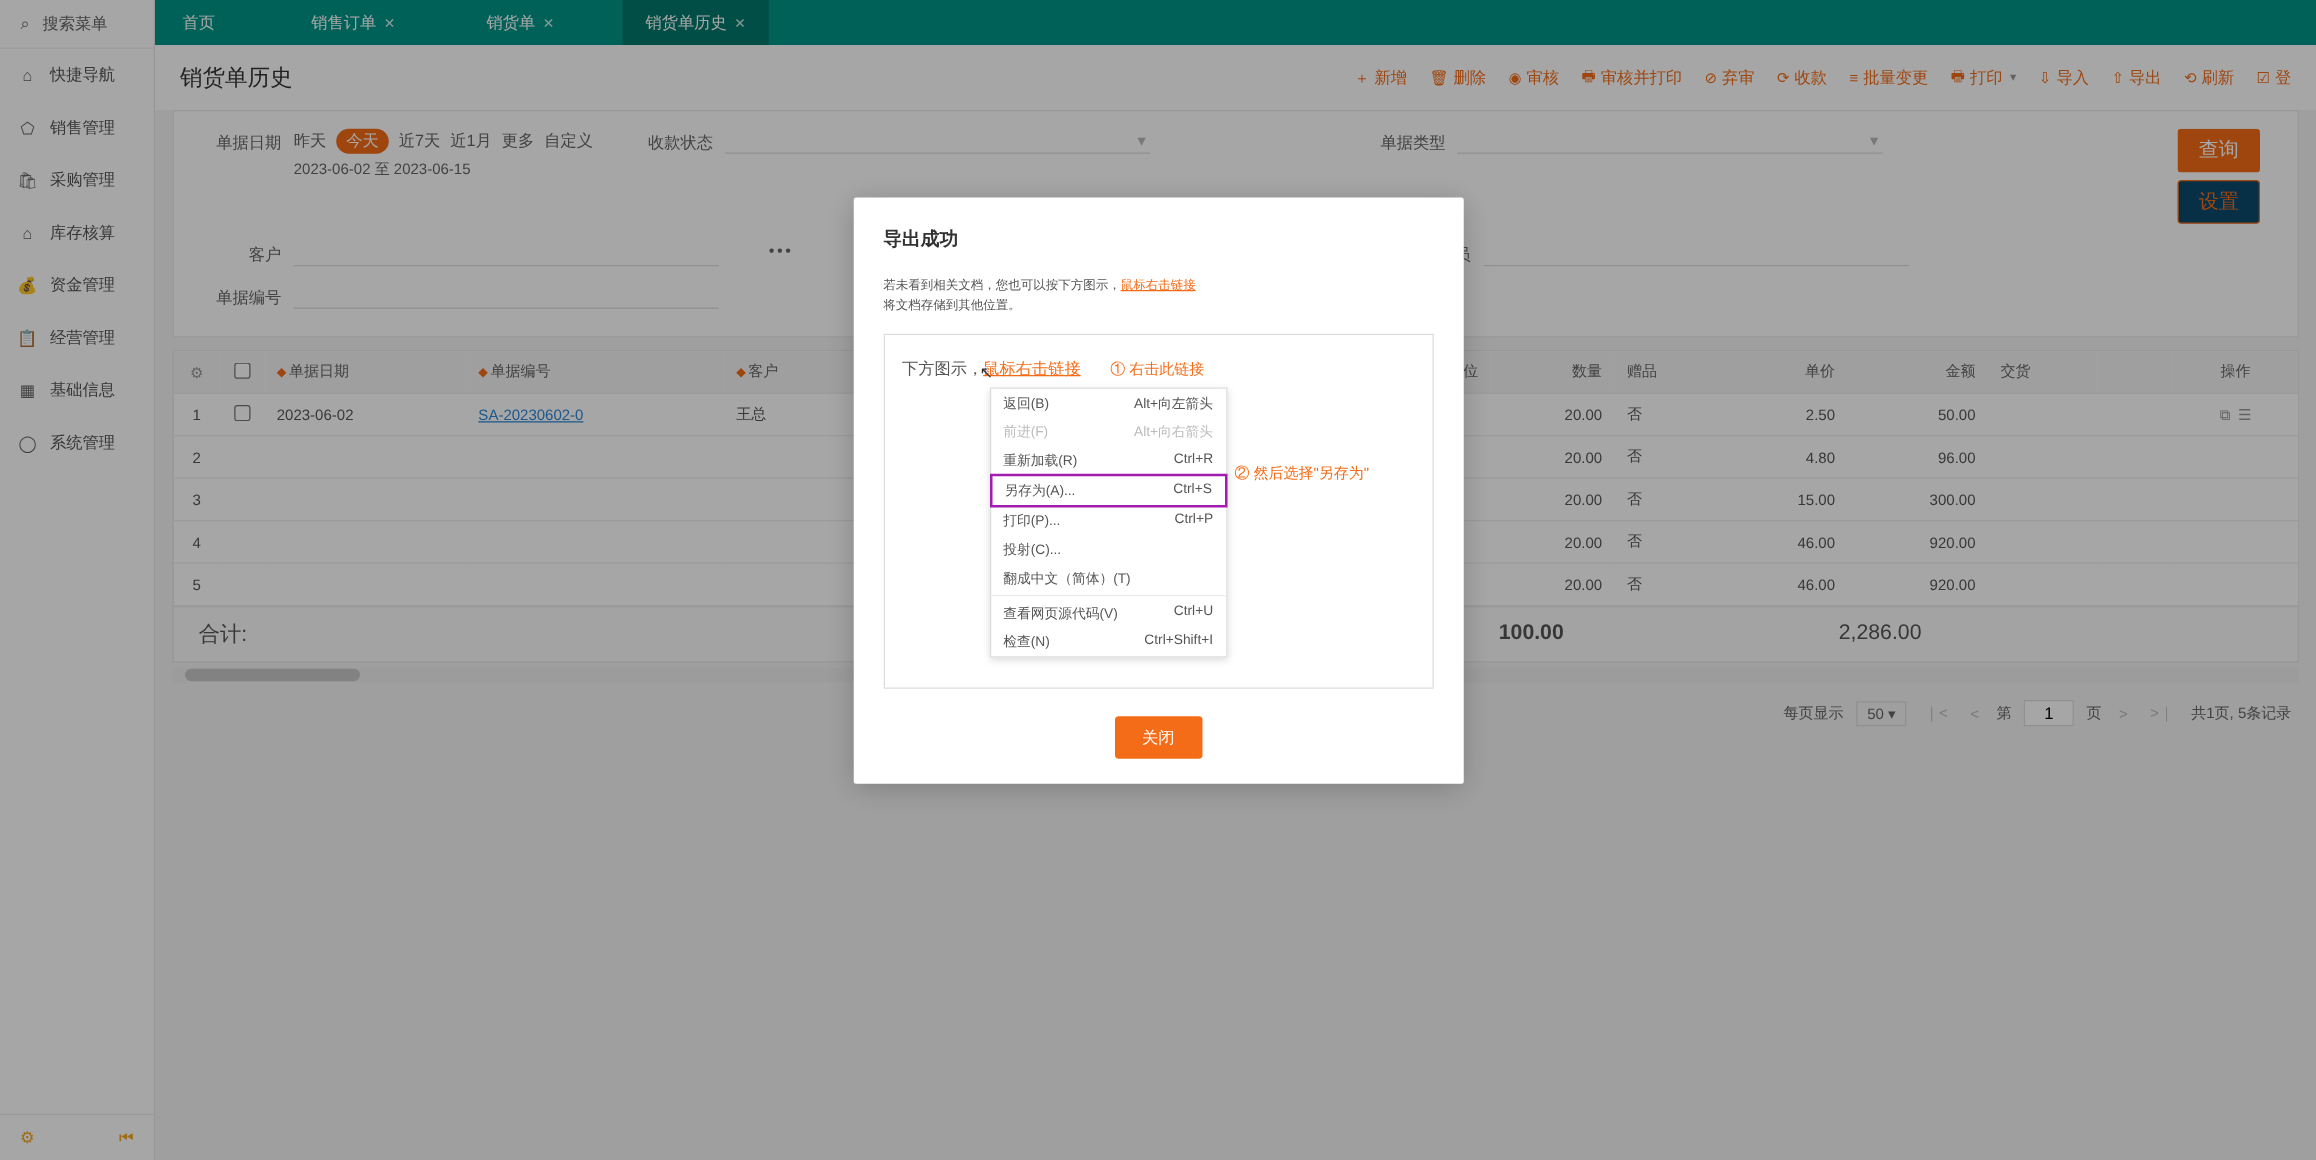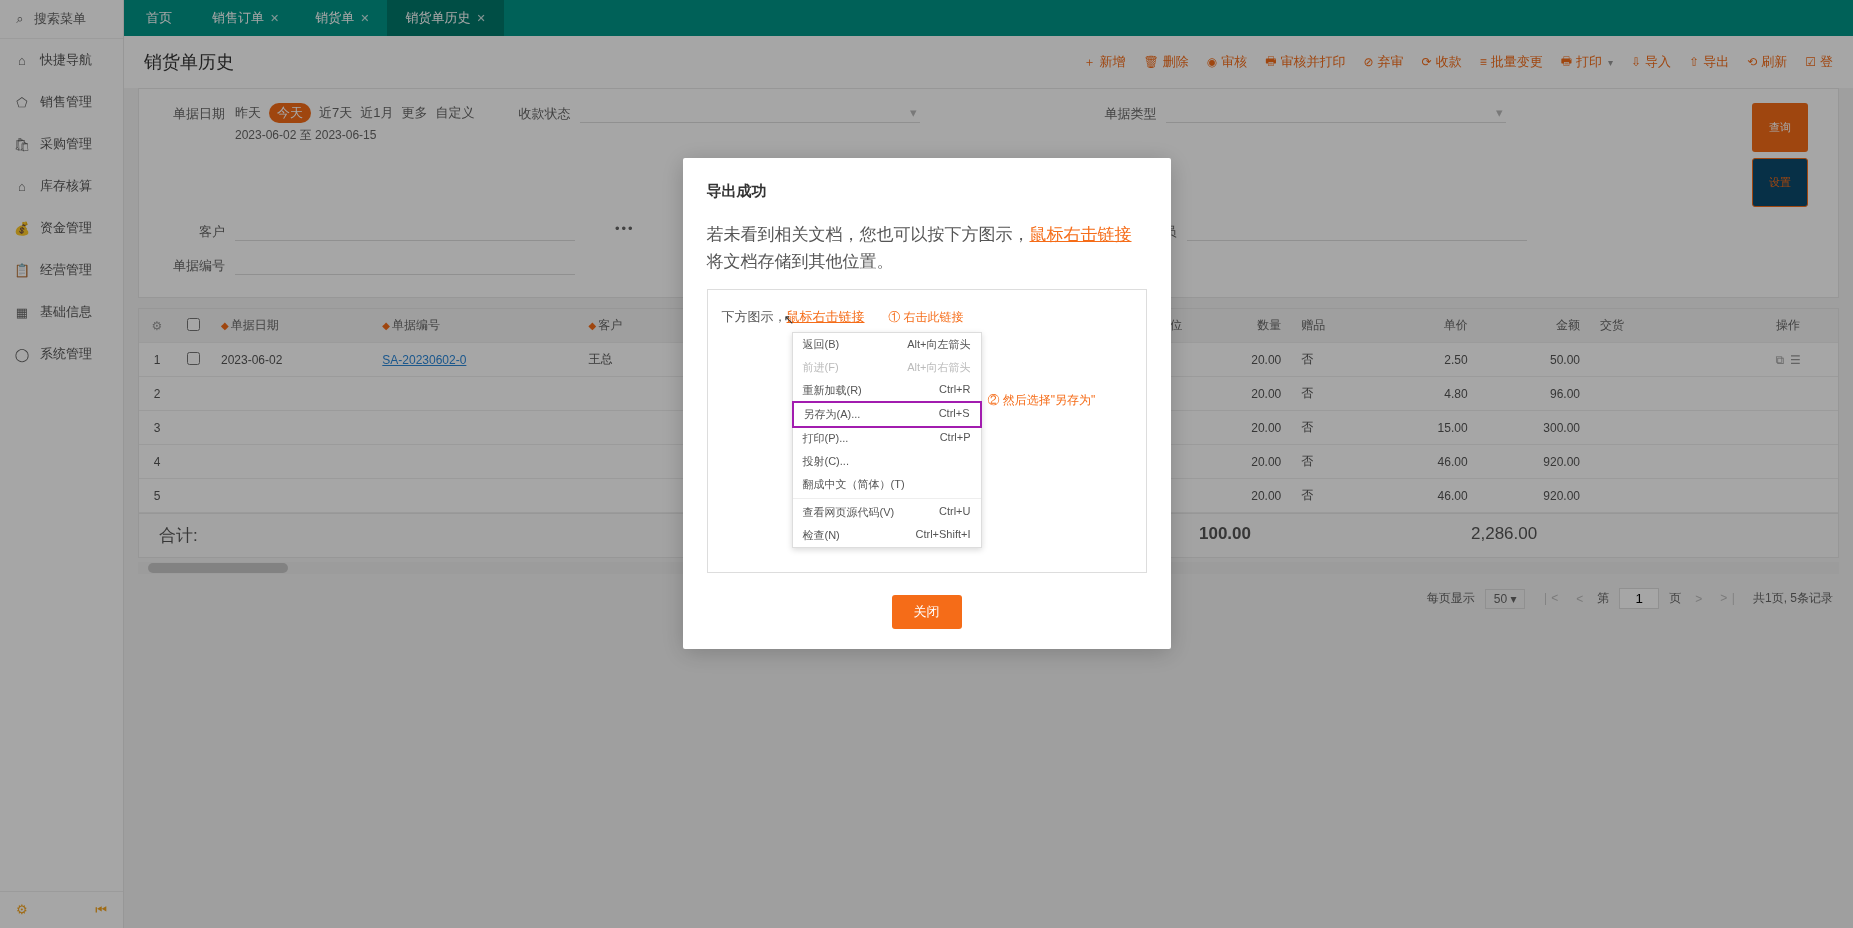--- a/index.html
+++ b/index.html
@@ -12,21 +12,21 @@
 .sidebar-search { padding: 10px 12px; display: flex; align-items: center; gap: 6px; color: #666; border-bottom: 1px solid #f0f0f0; }
 .sidebar-item { padding: 12px 14px; display: flex; align-items: center; gap: 10px; color: #555; cursor: pointer; }
 .sidebar-icon { width: 16px; height: 16px; display: inline-flex; align-items: center; justify-content: center; color: #666; }
 .sidebar-footer { margin-top: auto; display: flex; justify-content: space-between; padding: 10px 16px; border-top: 1px solid #eee; }
 .sidebar-footer .icon { color: #f5a623; }
 
 
 .main { flex: 1; display: flex; flex-direction: column; min-width: 0; }
 
 
-.tabs { background: #009688; height: 36px; display: flex; align-items: stretch; color: #fff; }
+.tabs { background: #009688; height: 36px; display: flex; align-items: stretch; color: #fff; gap: 37px; }
 .tab { padding: 0 18px; display: flex; align-items: center; gap: 6px; cursor: pointer; font-size: 13px; }
 .tab.home { padding: 0 22px; }
 .tab.active { background: #00786b; }
 .tab-close { font-size: 11px; opacity: .8; }
 
 
 .page-header { background: #fff; padding: 14px 20px; display: flex; align-items: center; justify-content: space-between; }
 .page-title { font-size: 18px; color: #333; font-weight: 500; }
 .toolbar { display: flex; gap: 18px; align-items: center; font-size: 13px; }
 .tool { display: flex; align-items: center; gap: 4px; color: #666; cursor: pointer; }
@@ -43,21 +43,21 @@
 .date-opts { display: flex; flex-direction: column; gap: 4px; }
 .date-row1 { display: flex; gap: 8px; align-items: center; }
 .date-opt { color: #666; cursor: pointer; }
 .date-opt.active { background: #f56c18; color: #fff; border-radius: 10px; padding: 1px 8px; }
 .date-range { color: #666; font-size: 12px; }
 .filter-input { border: none; border-bottom: 1px solid #ddd; width: 340px; padding: 2px 0; }
 .filter-select { border: none; border-bottom: 1px solid #ddd; width: 340px; padding: 2px 0; color: #999; position: relative; }
 .filter-select::after { content: "▾"; position: absolute; right: 4px; color: #bbb; }
 .filter-more { color: #666; letter-spacing: 2px; }
 .filter-actions { display: flex; flex-direction: column; gap: 6px; margin-left: auto; }
-.btn { border: 1px solid transparent; padding: 16px 16px; border-radius: 3px; cursor: pointer; font-size: 11px; margin-left: 24px; }
+.btn { border: 1px solid transparent; padding: 6px 16px; border-radius: 3px; cursor: pointer; font-size: 16px; margin-left: 24px; }
 .btn-primary { background: #f56c18; color: #fff; }
 .btn-outline { background: #0c4a6e; border-color: #f56c18; color: #f56c18; }
 
 
 .table-wrap { background: #fff; margin: 10px 14px 0; border: 1px solid #e8e8e8; overflow-x: auto; }
 table { border-collapse: collapse; width: 100%; min-width: 1700px; }
 th, td { border-bottom: 1px solid #eee; padding: 8px 10px; font-size: 12px; color: #555; white-space: nowrap; }
 th { background: #f5f5f5; font-weight: normal; color: #666; text-align: left; }
 th.rt, td.rt { text-align: right; }
 th.ct, td.ct { text-align: center; }
@@ -80,21 +80,21 @@
 
 .pagination { margin: 14px 20px 0; display: flex; justify-content: flex-end; align-items: center; gap: 10px; font-size: 12px; color: #666; }
 .pg-select { border: 1px solid #ddd; padding: 2px 8px; }
 .pg-btn { color: #bbb; cursor: pointer; padding: 0 4px; }
 .pg-input { width: 40px; border: 1px solid #ddd; text-align: center; padding: 2px; }
 
 
 .modal-overlay { position: absolute; inset: 0; background: rgba(0,0,0,.35); display: flex; align-items: flex-start; justify-content: center; }
 .modal { background: #fff; margin-top: 158px; width: 488px; border-radius: 2px; padding: 24px 24px 20px; box-shadow: 0 4px 24px rgba(0,0,0,.2); }
 .modal-title { font-size: 15px; font-weight: 600; margin-bottom: 20px; }
-.modal-text { font-size: 17px; color: #555; line-height: 1.6; }
+.modal-text { font-size: 10px; color: #555; line-height: 1.6; }
 .modal-link { color: #f56c18; text-decoration: underline; }
 .modal-img { border: 1px solid #ddd; margin-top: 14px; padding: 18px 14px 24px; position: relative; }
 .modal-img-head { font-size: 13px; color: #555; }
 .anno1 { color: #f56c18; font-size: 12px; margin-left: 20px; }
 .ctx-menu { margin-top: 6px; margin-left: 70px; width: 190px; border: 1px solid #ddd; box-shadow: 0 2px 6px rgba(0,0,0,.15); background: #fff; font-size: 11px; }
 .ctx-item { display: flex; justify-content: space-between; padding: 4px 10px; color: #555; }
 .ctx-item.disabled { color: #bbb; }
 .ctx-item.hl { border: 2px solid #a21caf; margin: -1px; }
 .ctx-sep { border-top: 1px solid #eee; margin: 2px 0; }
 .anno2 { position: absolute; left: 280px; top: 102px; color: #f56c18; font-size: 12px; }

